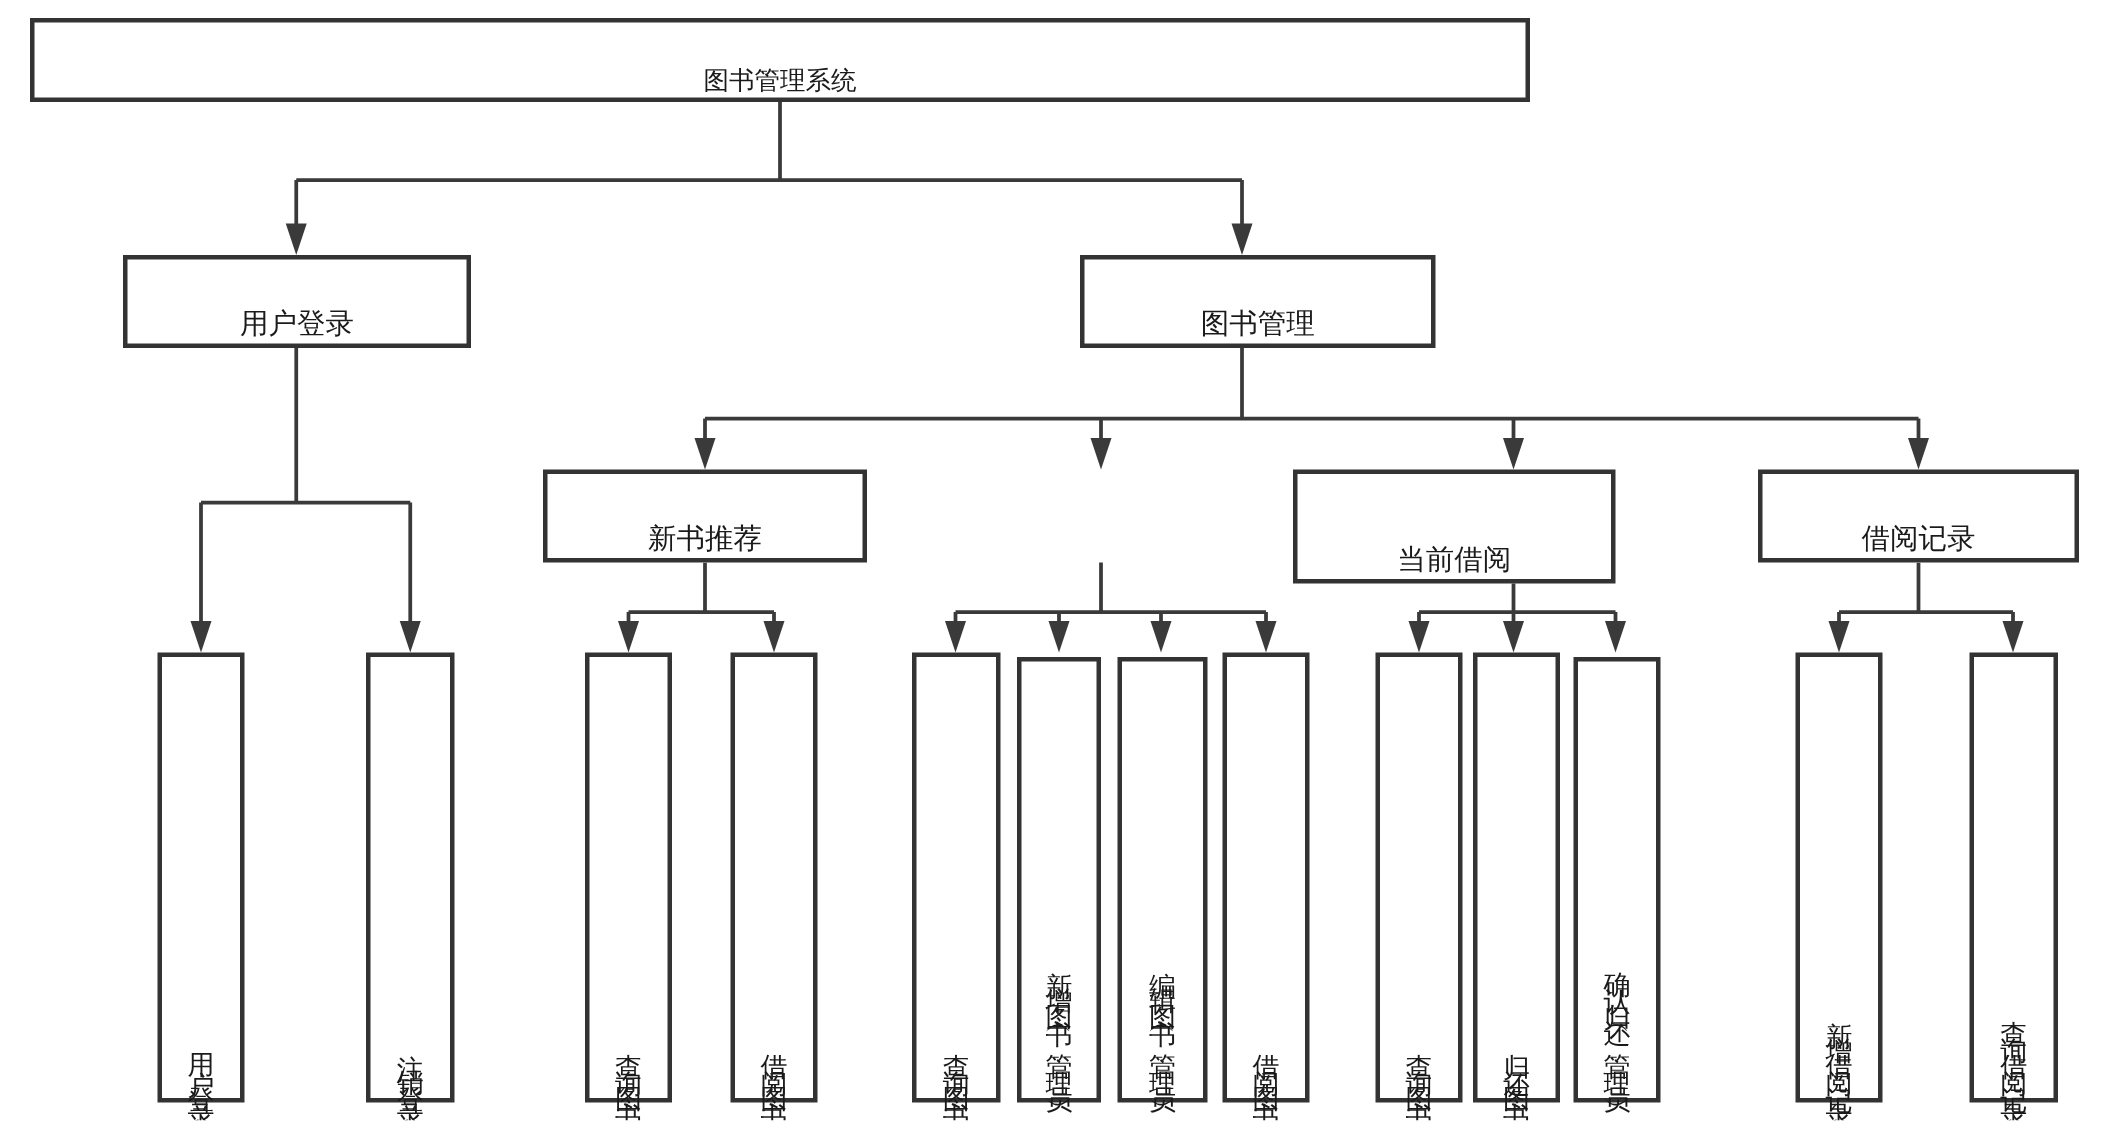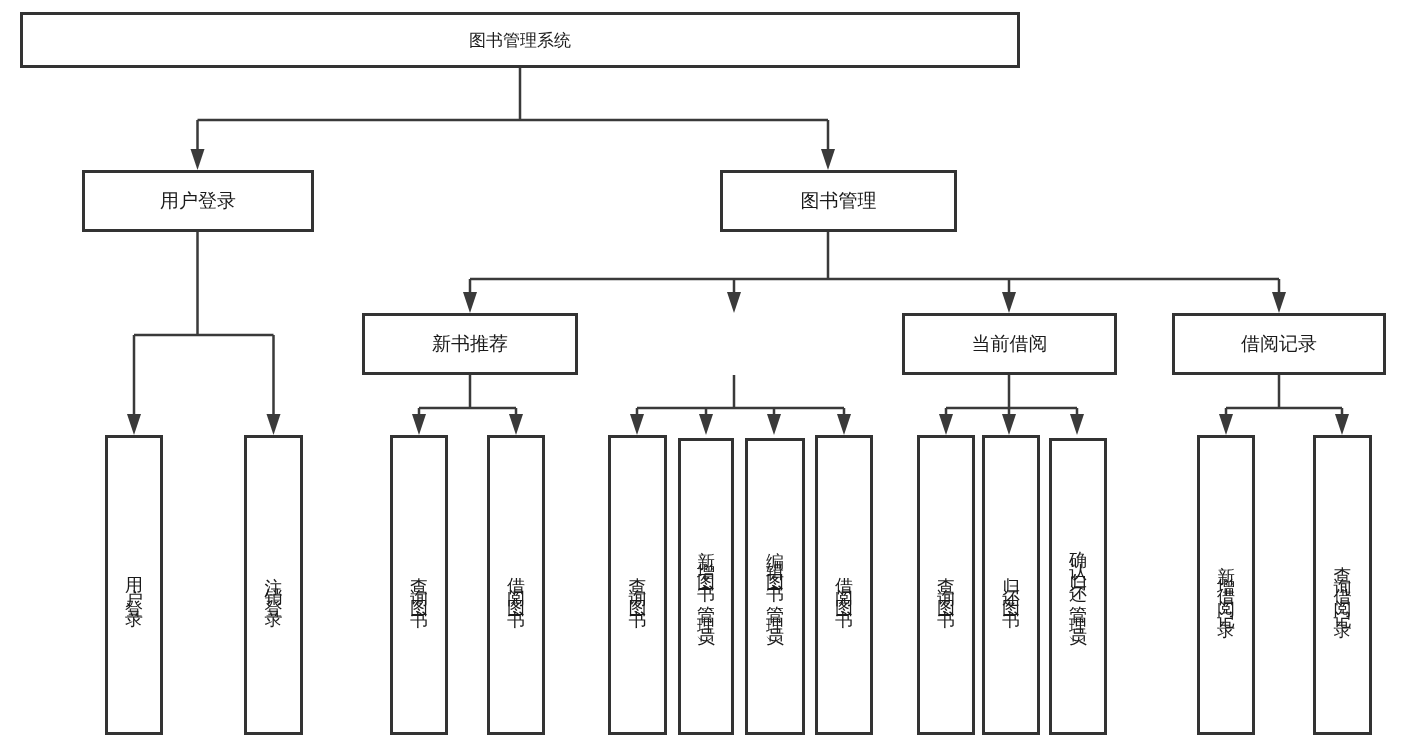--- a/index.html
+++ b/index.html
@@ -20,21 +20,21 @@
     left: 0;
     top: 0;
     z-index: 1;
   }
   .box {
     position: absolute;
     box-sizing: border-box;
     border: 3px solid #333333;
     background: #ffffff;
     display: flex;
-    align-items: center;
+    align-items: flex-end;
     justify-content: center;
     color: #1a1a1a;
     z-index: 2;
   }
   .box.root { font-size: 17px; }
   .box.lvl  { font-size: 19px; }
   .box.leaf { z-index: 2; }
   .leaf .vtext {
     writing-mode: vertical-lr;
     text-orientation: mixed;
@@ -107,21 +107,21 @@
   <div class="box lvl" style="left:82px; top:170px; width:232px; height:62px;">
     <span class="label">用户登录</span>
   </div>
   <div class="box lvl" style="left:720px; top:170px; width:237px; height:62px;">
     <span class="label">图书管理</span>
   </div>
 
   <div class="box lvl" style="left:362px; top:313px; width:216px; height:62px;">
     <span class="label">新书推荐</span>
   </div>
-  <div class="box lvl" style="left:902px; top:313px; width:215px; height:62px;">
+  <div class="box lvl" style="left:862px; top:313px; width:215px; height:76px;">
     <span class="label">当前借阅</span>
   </div>
   <div class="box lvl" style="left:1172px; top:313px; width:214px; height:62px;">
     <span class="label">借阅记录</span>
   </div>
 
   <div class="box leaf" style="left:105px; top:435px; width:58px; height:300px;">
     <span class="vtext">用户登录</span>
   </div>
   <div class="box leaf" style="left:244px; top:435px; width:59px; height:300px;">

